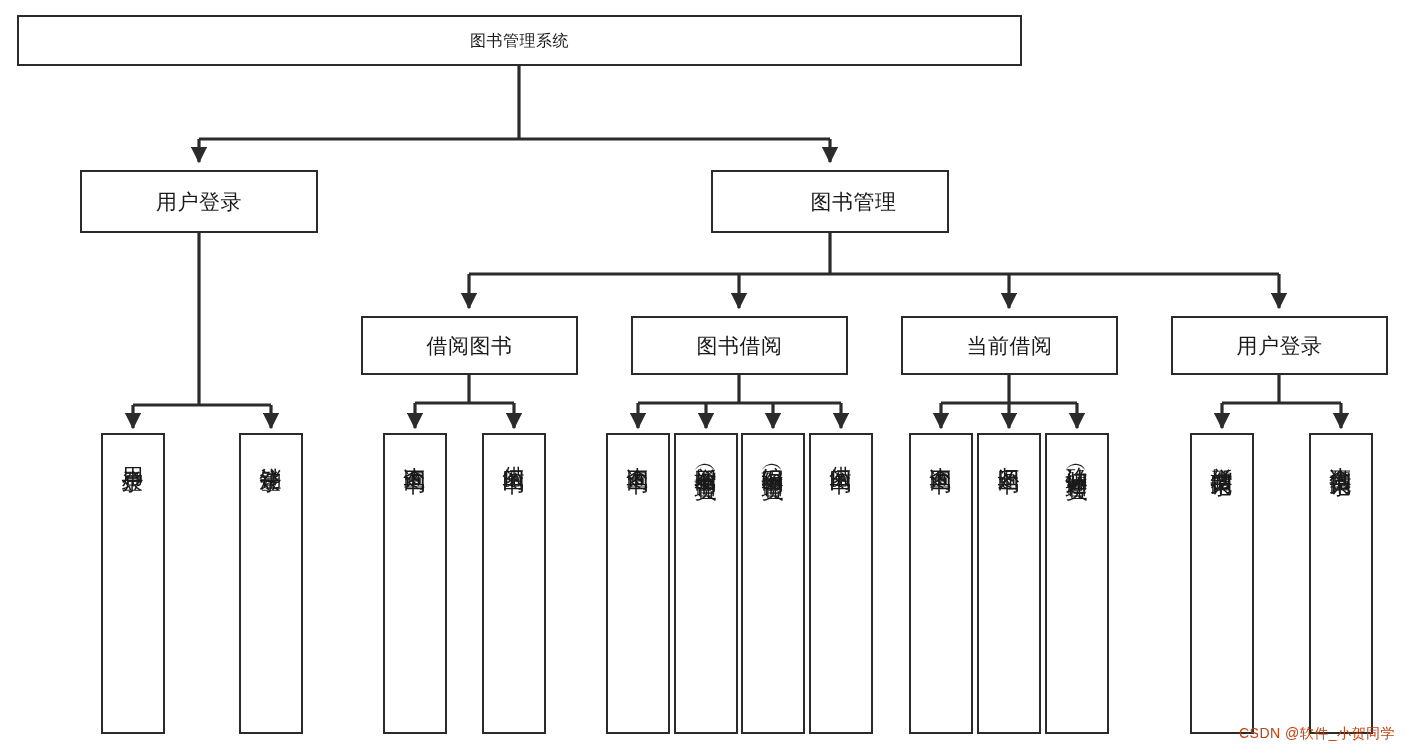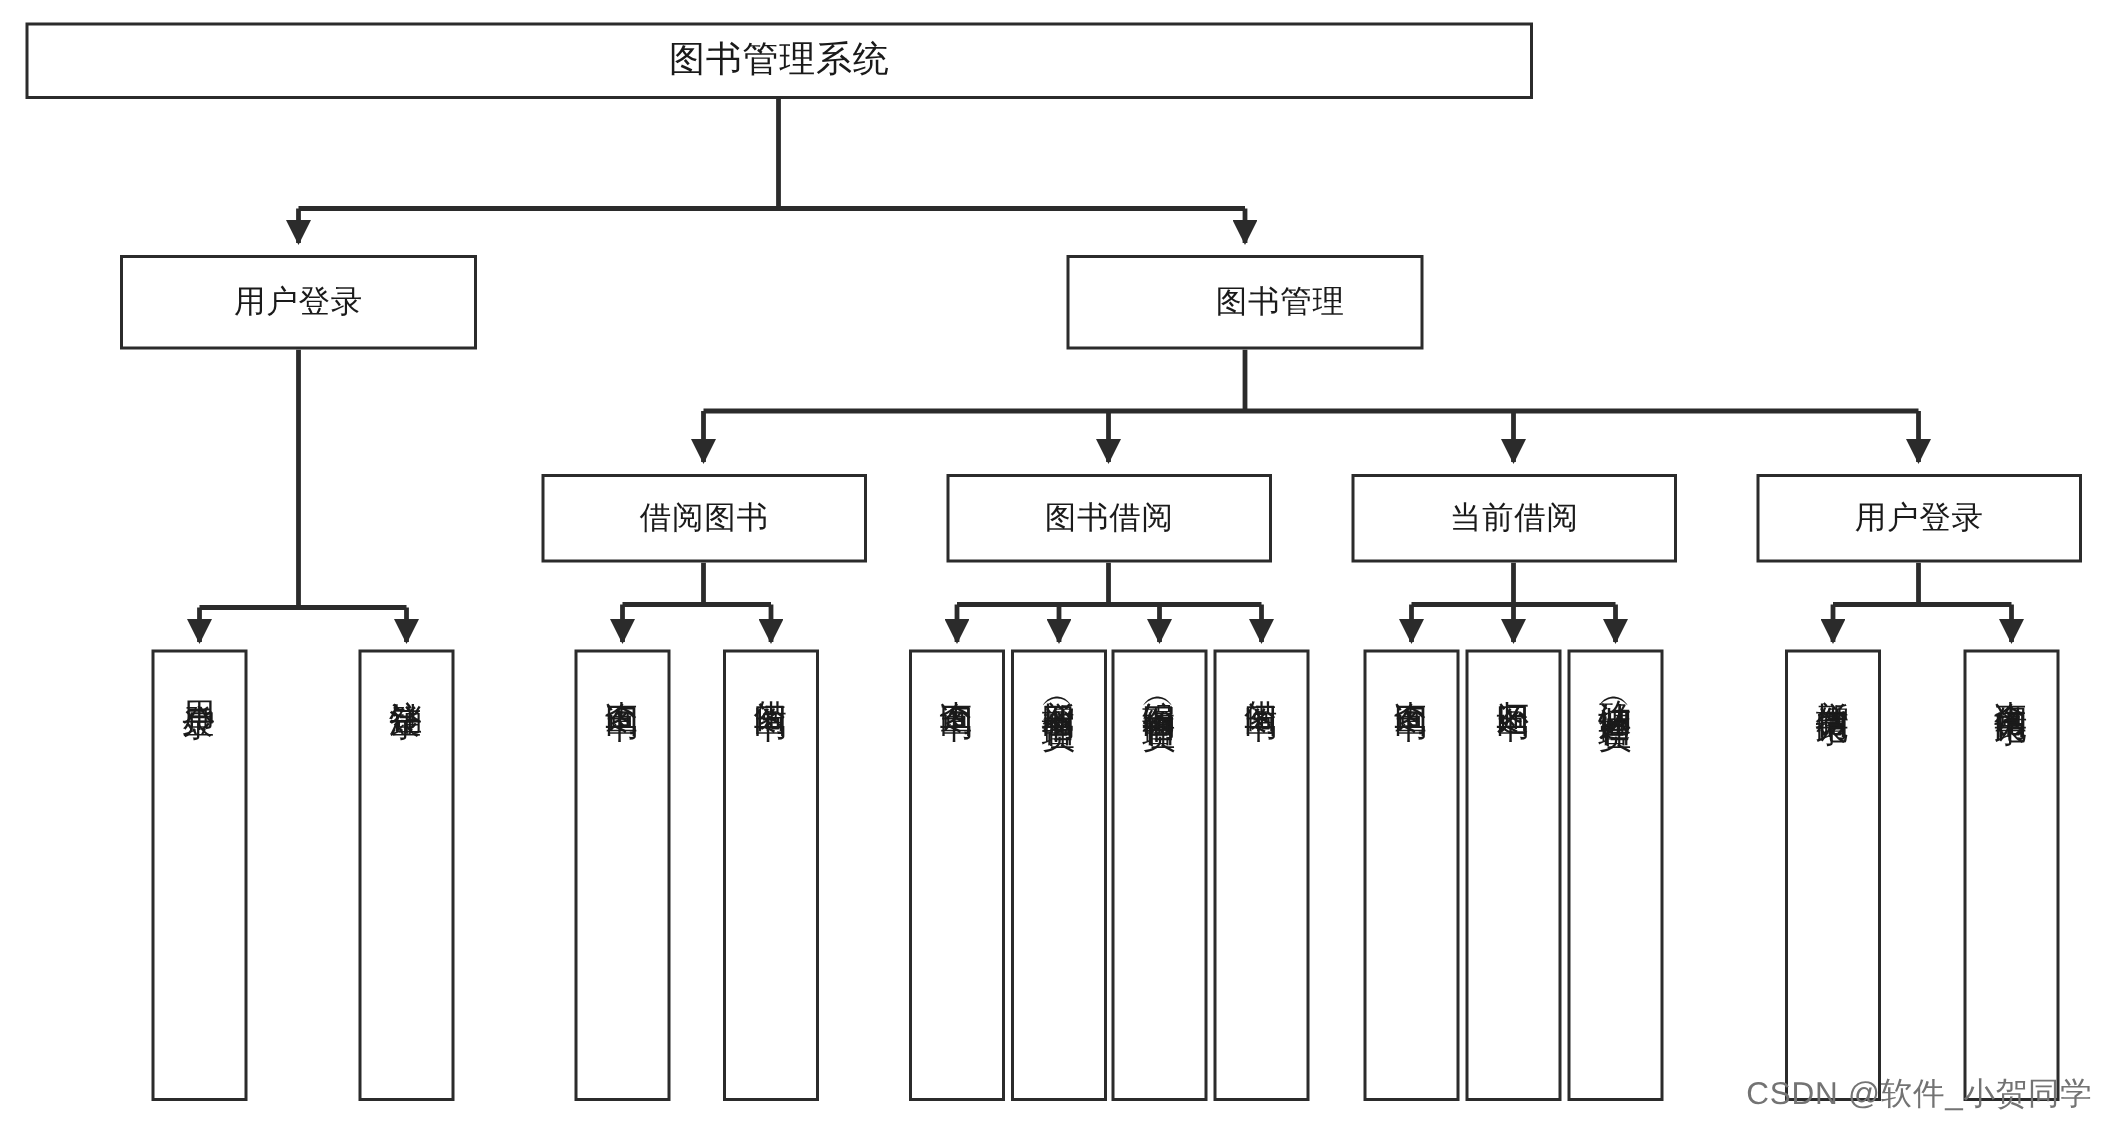--- a/index.html
+++ b/index.html
@@ -41,42 +41,42 @@
     white-space: pre;
     text-align: center;
     letter-spacing: 0.5px;
   }
   
   .node.h .node-label {
     font-size: 21px;
     line-height: 1.1;
   }
   .node.root .node-label {
-    font-size: 24px;
+    font-size: 16px;
     text-align: right;
   }
   
   .node.v {
     align-items: flex-start;
     padding-top: 14px;
   }
   .node.v .node-label {
     writing-mode: vertical-rl;
     text-orientation: upright;
     font-size: 22px;
     line-height: 1.32;
     letter-spacing: 2px;
     white-space: nowrap;
   }
   #watermark {
     position: absolute;
     right: 10px;
     bottom: 4px;
-    font-size: 21px;
-    color: #737373;
+    font-size: 14px;
+    color: #c2410c;
     white-space: nowrap;
     letter-spacing: 0.5px;
     user-select: none;
   }
 </style>
 </head>
 <body>
 
 <div id="diagram-root">
 

